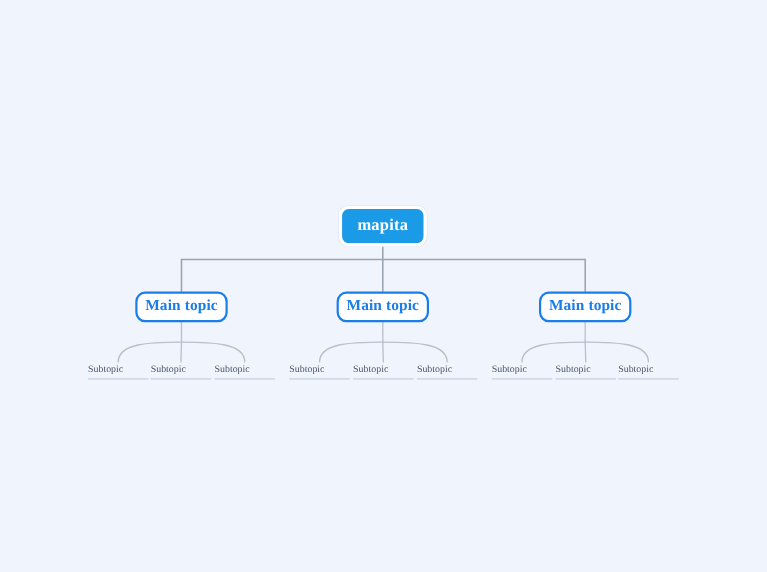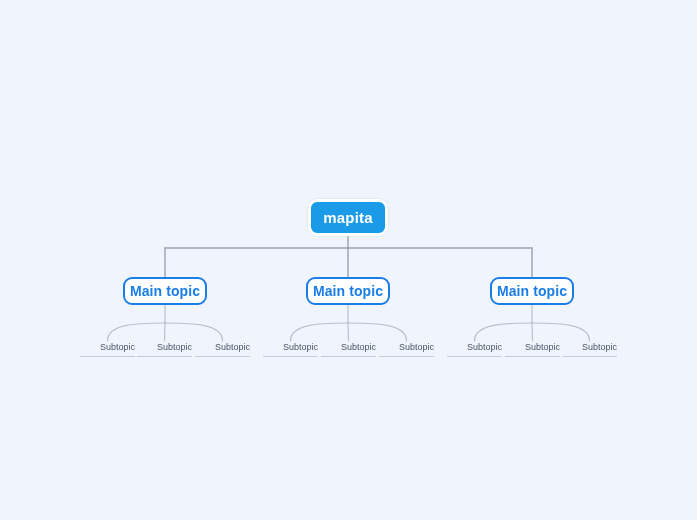--- a/index.html
+++ b/index.html
@@ -12,23 +12,24 @@
     height: 520px;
     background: #f0f4fd;
     font-family: "Liberation Sans", sans-serif;
     overflow: hidden;
     position: relative;
   }
 
   #canvas {
     position: absolute;
     left: 0;
-    top: 16px;
+    top: 4px;
     width: 697px;
     height: 440px;
+    font-family: Liberation Serif, serif;
   }
 
   
   #connectors {
     position: absolute;
     left: 0;
     top: 0;
     width: 697px;
     height: 520px;
     pointer-events: none;
@@ -62,21 +63,21 @@
     border-radius: 9px;
     color: #1a7ee8;
     font-size: 14px;
     font-weight: bold;
     letter-spacing: 0.1px;
   }
 
   
   .node-sub {
     display: block;
-    text-align: right;
+    text-align: left;
     color: #4a5568;
     font-size: 9px;
     font-weight: normal;
     padding-bottom: 3px;
     border-bottom: 1px solid #c3cad8;
     line-height: 12px;
   }
 </style>
 </head>
 <body>

